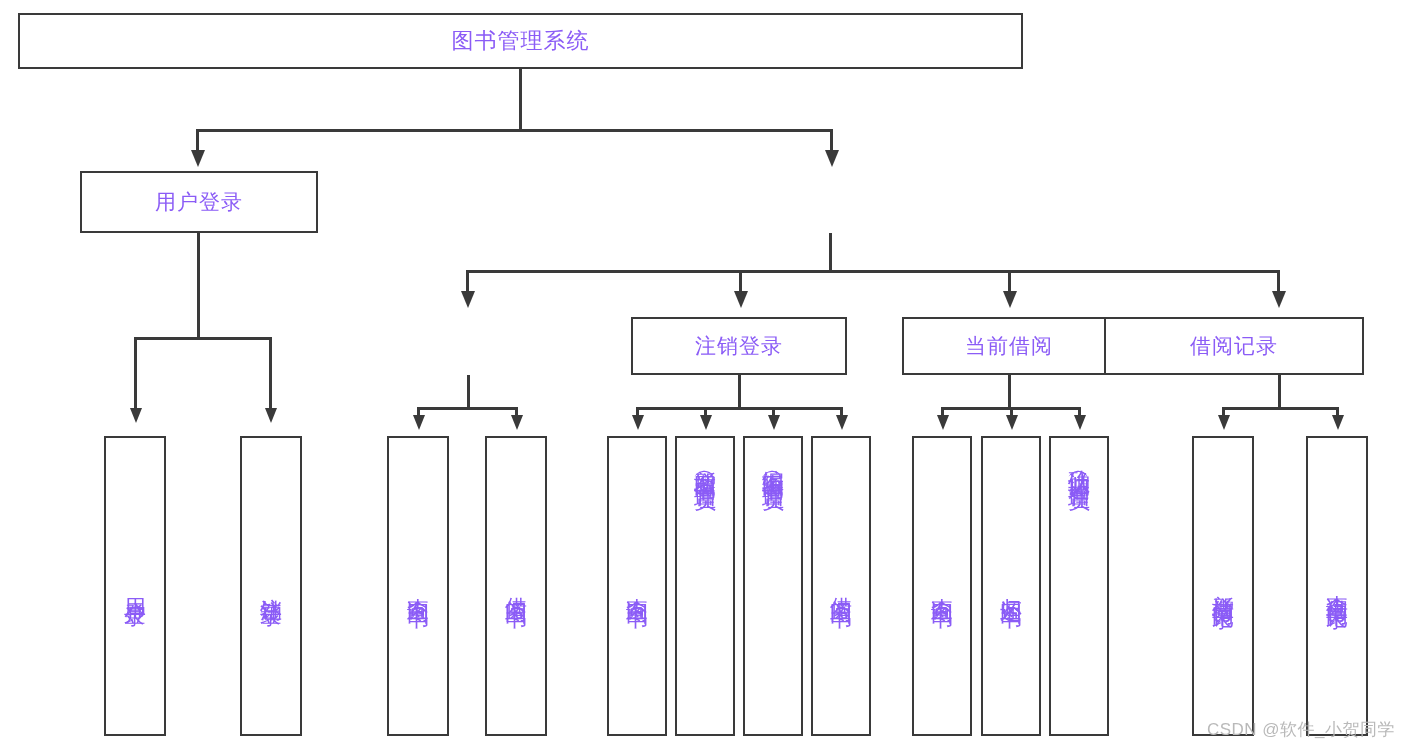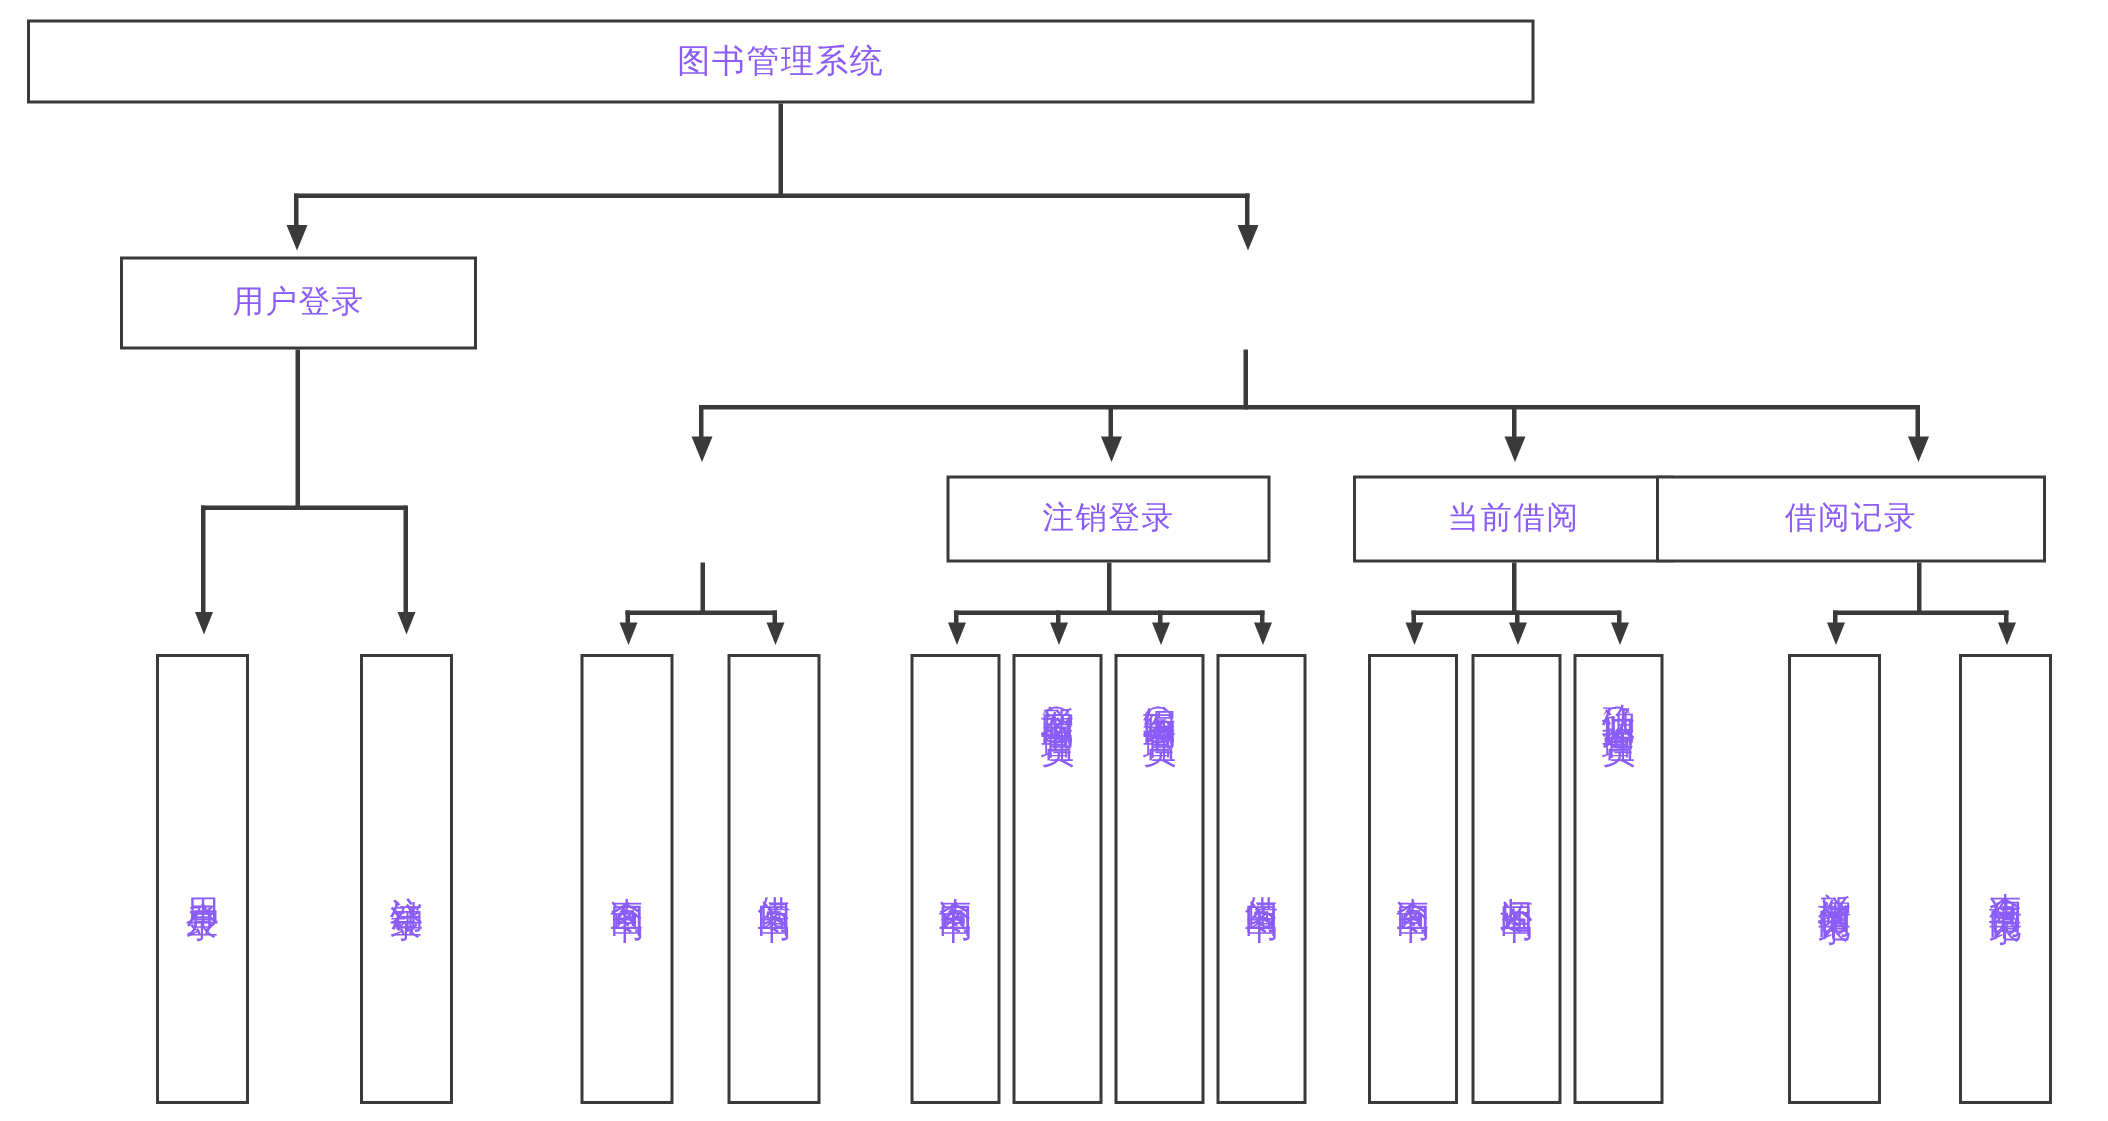--- a/index.html
+++ b/index.html
@@ -225,14 +225,15 @@
     <span class="label">确认归还（管理员）</span>
   </div>
 
   <div class="node leaf centered" style="left:1192px; top:436px; width:62px; height:300px;">
     <span class="label">新增借阅记录</span>
   </div>
   <div class="node leaf centered" style="left:1306px; top:436px; width:62px; height:300px;">
     <span class="label">查询借阅记录</span>
   </div>
 
+  <div id="watermark">CSDN @软件_小贺同学</div>
 
 </div>
 
 </body></html>

